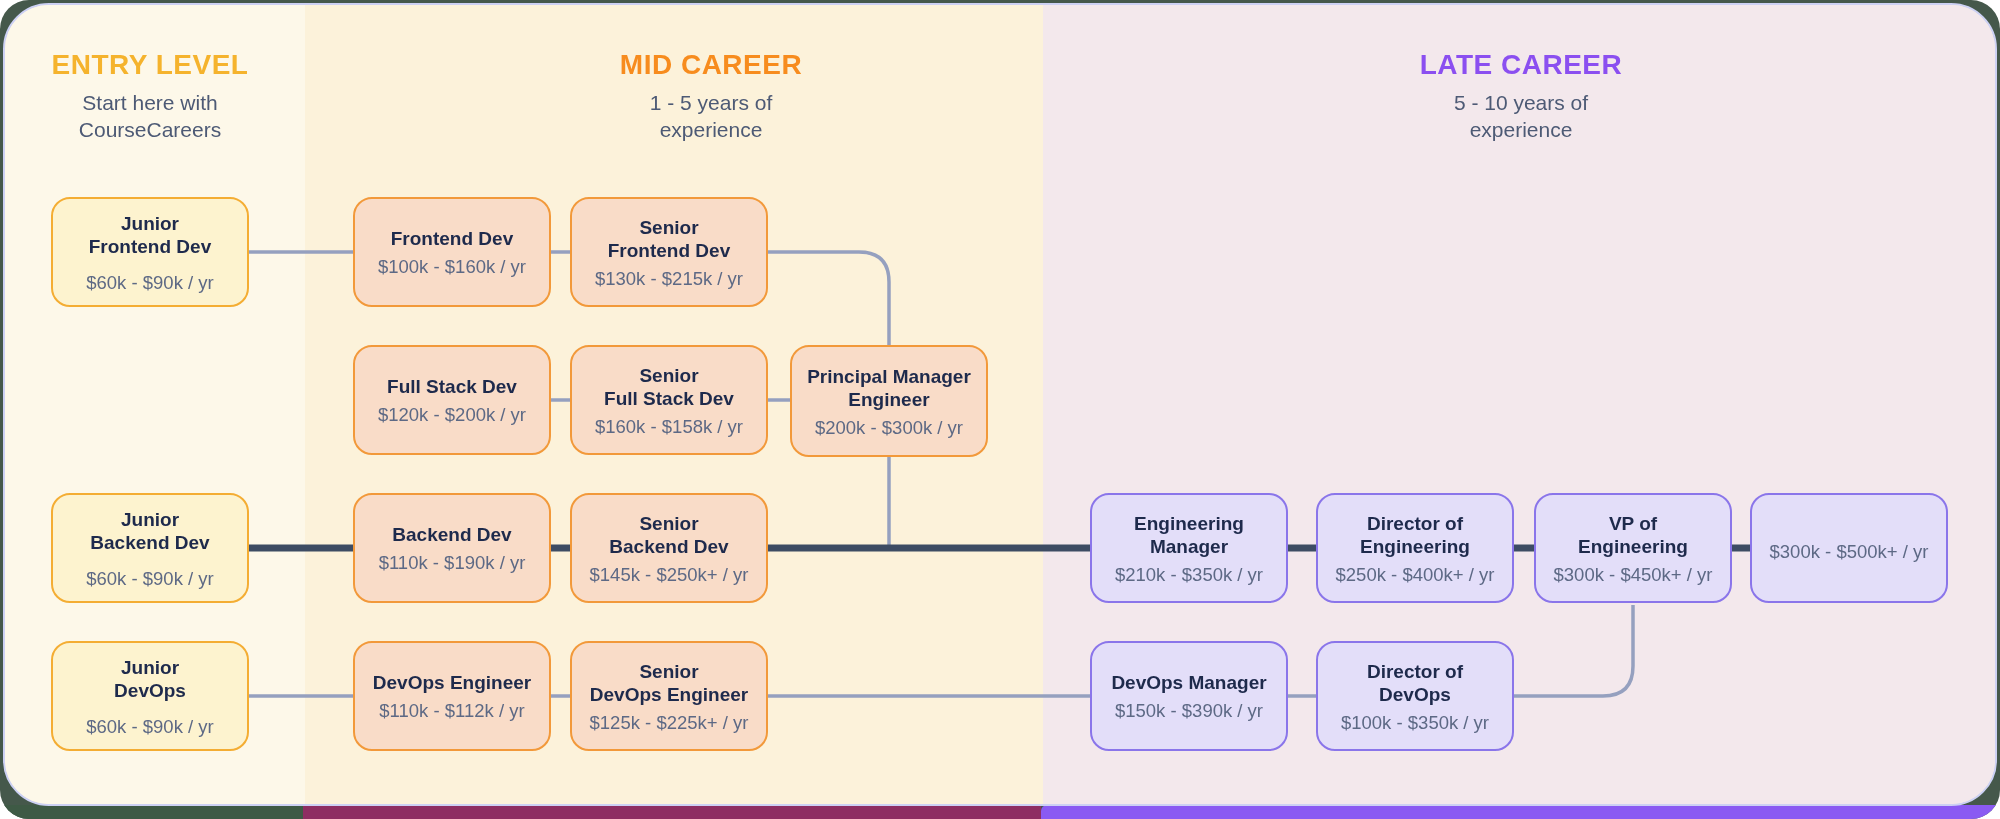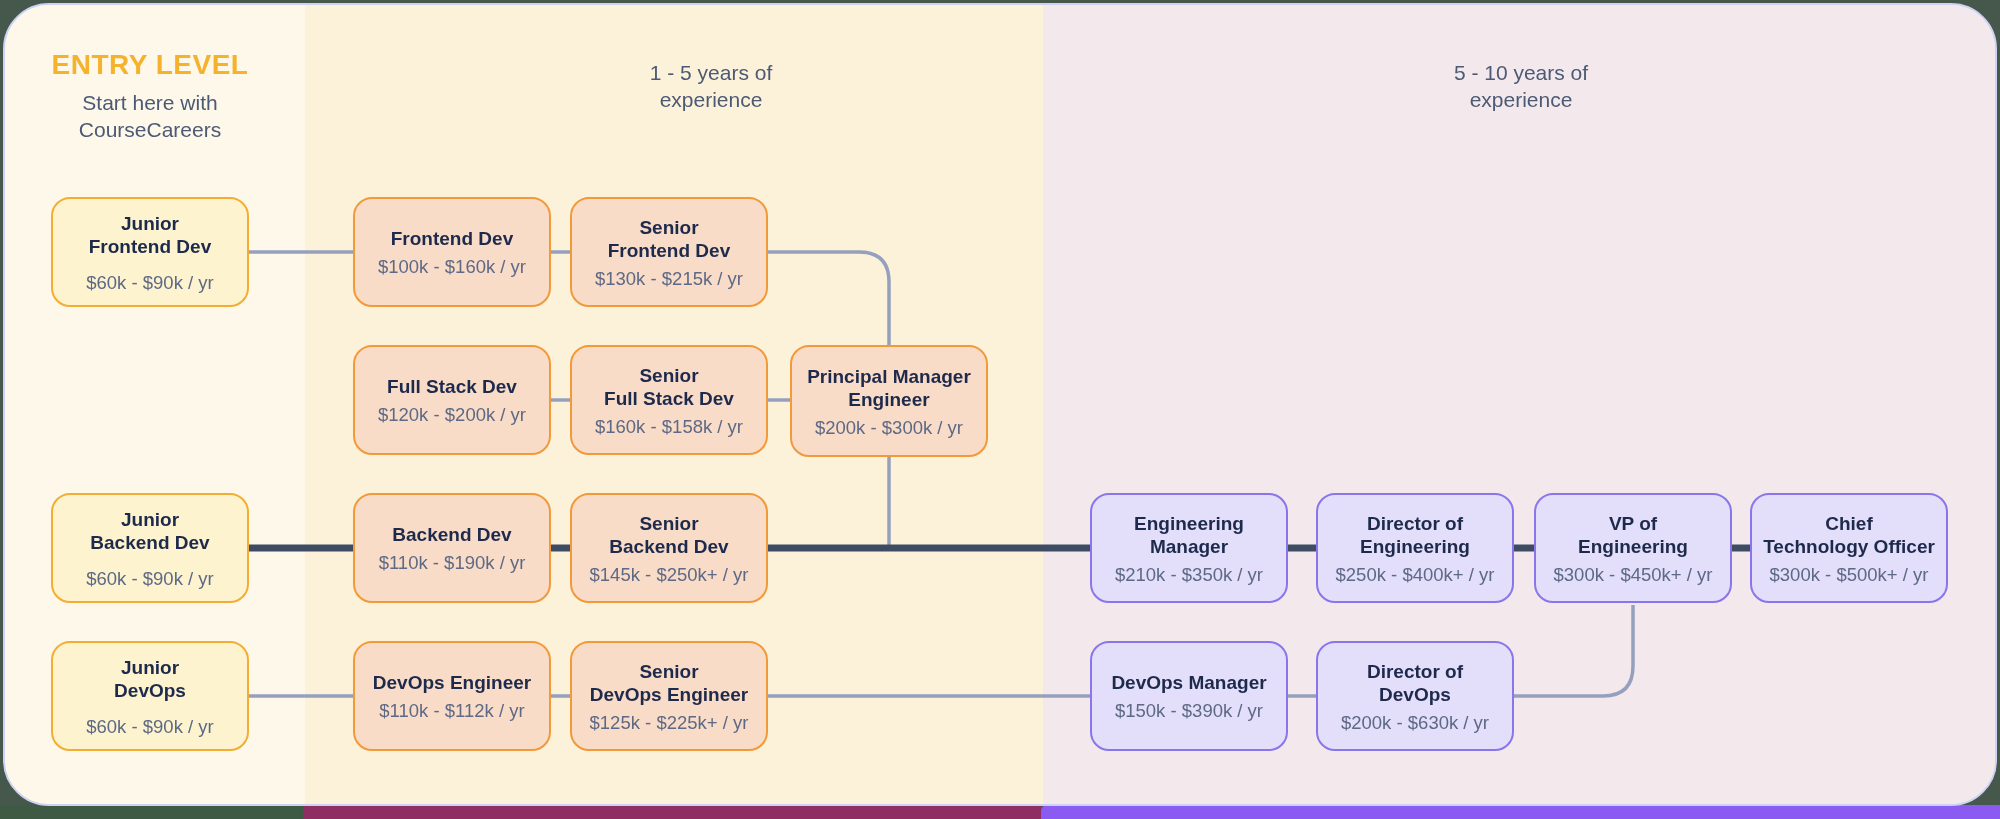--- a/index.html
+++ b/index.html
@@ -2,20 +2,21 @@
 <html><head>
 <meta charset="utf-8">
 <style>
   html,body{margin:0;padding:0;background:#ffffff;}
   .canvas{
     position:relative;
     width:2000px;height:819px;
     background:#45584B;
     overflow:hidden;
     font-family:"Liberation Sans", sans-serif;
+    border-radius:29px;
   }
   
   .strip{position:absolute;bottom:0;height:14px;z-index:0;}
   .strip.green{left:0;width:303px;background:#3E5A45;}
   .strip.maroon{left:303px;width:738px;background:#8E2E62;}
   .strip.purple{left:1041px;width:959px;background:#8A5AF2;border-top-left-radius:6px;}
 
   
   .card{
     position:absolute;left:3px;top:3px;right:3px;bottom:13px;
@@ -75,24 +76,26 @@
     <path class="wire-thin" d="M249 696 H1603 Q1633 696 1633 666 V605"></path>
     <path class="wire-thick" d="M249 548 H1750"></path>
   </svg>
 
   <div class="hdr entry" style="left:150px;top:50px">
     <div class="hdr-title">ENTRY LEVEL</div>
     <div class="hdr-sub">Start here with
 CourseCareers</div>
   </div>
   <div class="hdr mid" style="left:711px;top:50px">
+    <div class="hdr-title">MID CAREER</div>
     <div class="hdr-sub">1 - 5 years of
 experience</div>
   </div>
   <div class="hdr late" style="left:1521px;top:50px">
+    <div class="hdr-title">LATE CAREER</div>
     <div class="hdr-sub">5 - 10 years of
 experience</div>
   </div>
 
   <div class="box entry" style="left:51px;top:197px">
     <div class="box-title">Junior
 Frontend Dev</div>
     <div class="box-salary">$60k - $90k / yr</div>
   </div>
   <div class="box mid" style="left:353px;top:197px">
@@ -143,22 +146,20 @@
     <div class="box-title">Director of
 Engineering</div>
     <div class="box-salary">$250k - $400k+ / yr</div>
   </div>
   <div class="box late" style="left:1534px;top:493px">
     <div class="box-title">VP of
 Engineering</div>
     <div class="box-salary">$300k - $450k+ / yr</div>
   </div>
   <div class="box late" style="left:1750px;top:493px">
-    <div class="box-title">Chief
-Technology Officer</div>
     <div class="box-salary">$300k - $500k+ / yr</div>
   </div>
 
   <div class="box entry" style="left:51px;top:641px">
     <div class="box-title">Junior
 DevOps</div>
     <div class="box-salary">$60k - $90k / yr</div>
   </div>
   <div class="box mid" style="left:353px;top:641px">
     <div class="box-title">DevOps Engineer</div>
@@ -169,16 +170,16 @@
 DevOps Engineer</div>
     <div class="box-salary">$125k - $225k+ / yr</div>
   </div>
   <div class="box late" style="left:1090px;top:641px">
     <div class="box-title">DevOps Manager</div>
     <div class="box-salary">$150k - $390k / yr</div>
   </div>
   <div class="box late" style="left:1316px;top:641px">
     <div class="box-title">Director of
 DevOps</div>
-    <div class="box-salary">$200k - $630k / yr</div>
+    <div class="box-salary">$100k - $350k / yr</div>
   </div>
 
 </div>
 
 </body></html>

